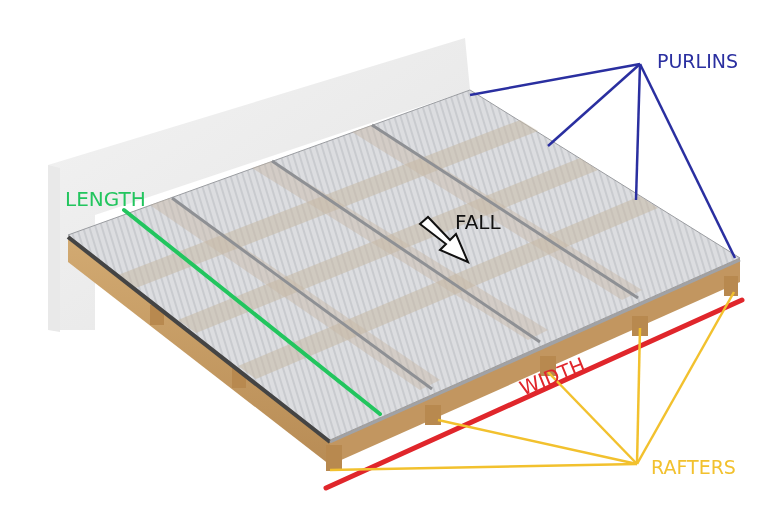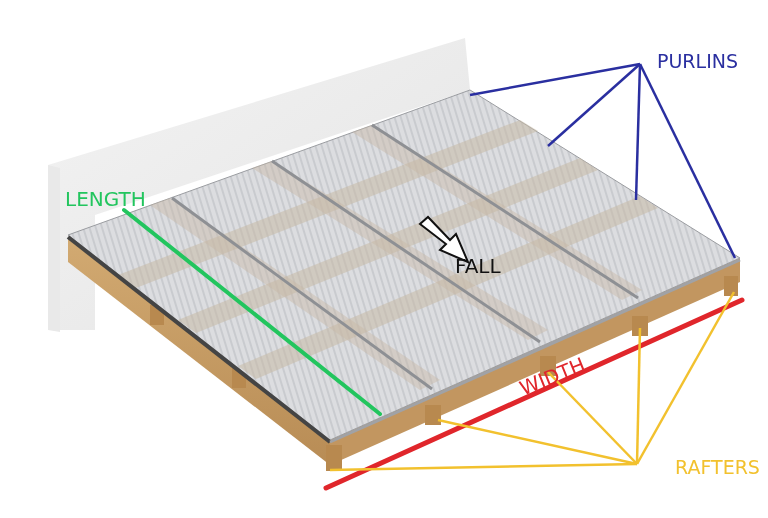--- a/index.html
+++ b/index.html
@@ -1,23 +1,23 @@
 <!DOCTYPE html>
 <html><head>
 <meta charset="utf-8">
 <style>
   html,body{margin:0;padding:0;background:#ffffff;}
   body{width:768px;height:518px;overflow:hidden;position:relative;font-family:"DejaVu Sans",sans-serif;}
   #stage{position:absolute;left:0;top:0;width:768px;height:518px;}
   .lbl{position:absolute;font-family:"DejaVu Sans",sans-serif;white-space:nowrap;line-height:1;}
   #lbl-purlins{left:657px;top:52px;font-size:19px;text-align:center;}
   #lbl-length{left:65px;top:189px;font-size:20px;}
-  #lbl-fall{left:455px;top:212px;font-size:20px;margin-top:44px;}
+  #lbl-fall{left:455px;top:212px;font-size:20px;}
   #lbl-width{left:517px;top:380px;font-size:20px;transform:rotate(-22deg);transform-origin:left top;}
-  #lbl-rafters{left:651px;top:458px;font-size:19px;margin-left:24px;}
+  #lbl-rafters{left:651px;top:458px;font-size:19px;}
 </style>
 </head>
 <body>
 
 <svg id="stage" viewBox="0 0 768 518" xmlns="http://www.w3.org/2000/svg">
   <defs>
     <pattern id="flutes" width="6" height="6" patternUnits="userSpaceOnUse" patternTransform="rotate(-17)">
       <rect width="6" height="6" fill="#dcdde0"></rect>
       <rect width="2" height="6" fill="#c9cbcf"></rect>
     </pattern>

